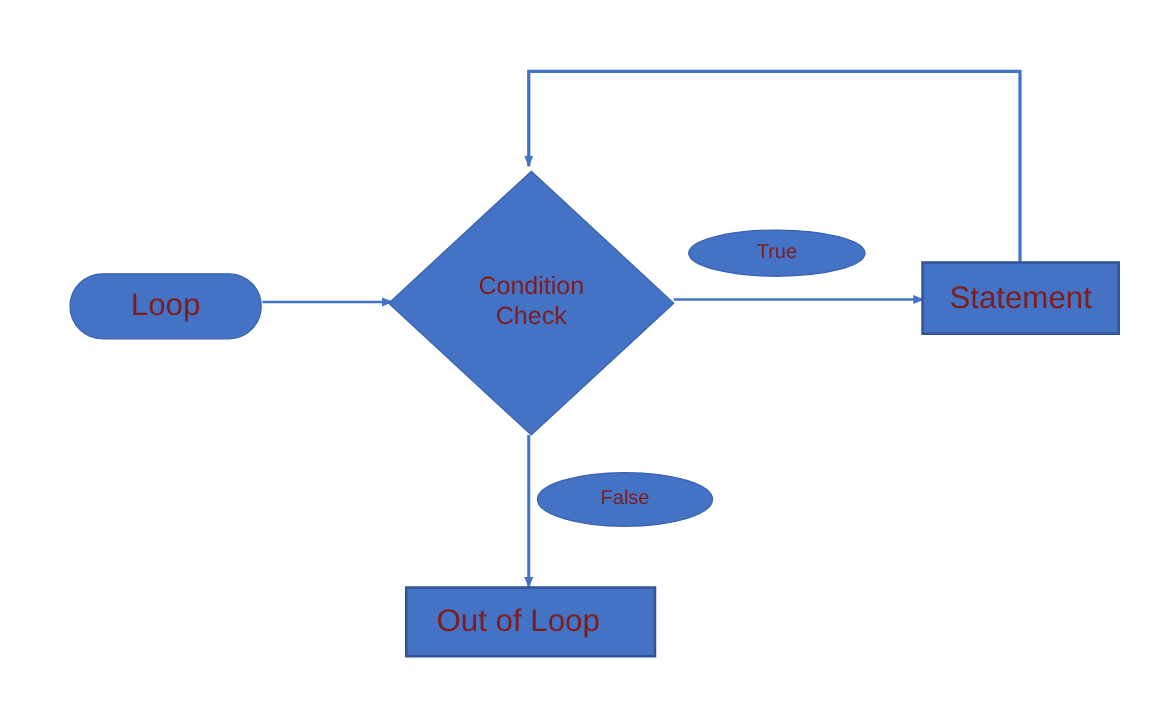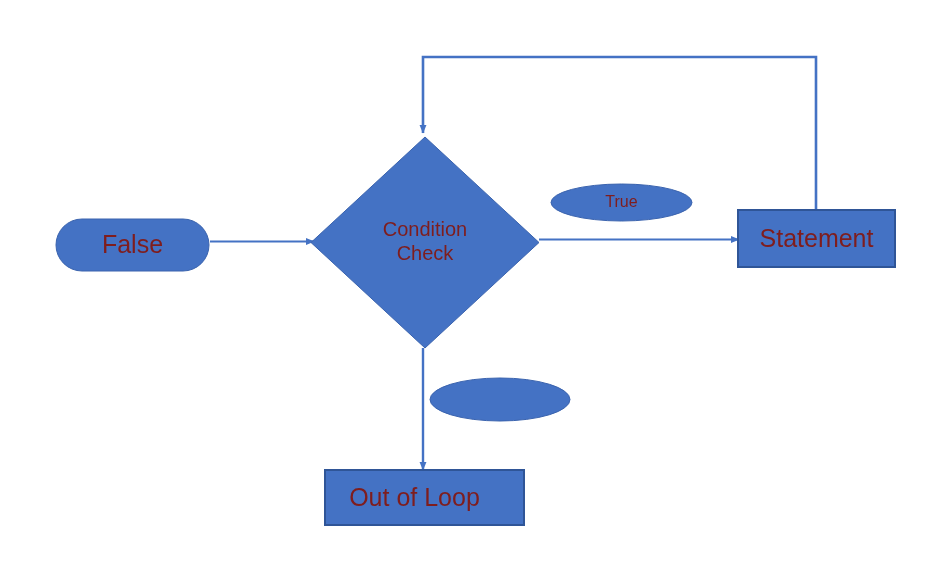--- a/index.html
+++ b/index.html
@@ -89,25 +89,26 @@
 
     <rect x="738" y="210" width="157" height="57" fill="#4472C4" stroke="#2F5597" stroke-width="2"></rect>
 
     <rect x="325" y="470" width="199" height="55" fill="#4472C4" stroke="#2F5597" stroke-width="2"></rect>
 
     <ellipse cx="621.5" cy="202.5" rx="70.5" ry="18.5" fill="#4472C4" stroke="#3A63AE" stroke-width="1"></ellipse>
 
     <ellipse cx="500" cy="399.5" rx="70" ry="21.5" fill="#4472C4" stroke="#3A63AE" stroke-width="1"></ellipse>
   </svg>
 
-  <div class="node-label lbl-start">False</div>
+  <div class="node-label lbl-start">Loop</div>
 
   <div class="node-label lbl-condition">Condition
 Check</div>
 
   <div class="node-label lbl-statement">Statement</div>
 
   <div class="node-label lbl-outofloop">Out of Loop</div>
 
   <div class="node-label lbl-true">True</div>
 
+  <div class="node-label lbl-false">False</div>
 
 </div>
 
 </body></html>

